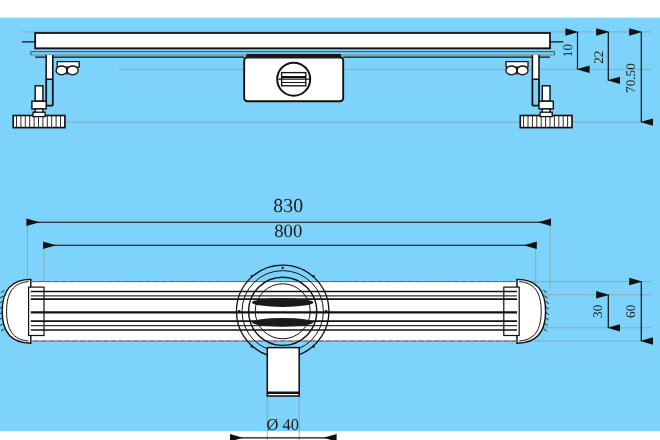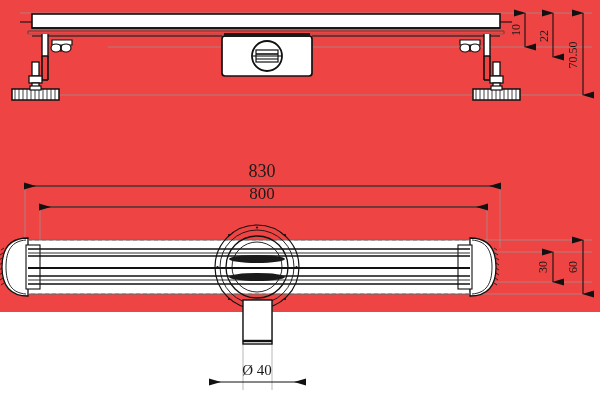--- a/index.html
+++ b/index.html
@@ -1,18 +1,18 @@
 <!DOCTYPE html>
 <html><head>
 <meta charset="utf-8">
 <style>
   html,body{margin:0;padding:0;background:#ffffff;}
   body{width:600px;height:400px;overflow:hidden;
        font-family:"Liberation Serif", serif;}
-  #stage{position:relative;width:600px;height:312px;background:#ef4444;}
+  #stage{position:relative;width:600px;height:376px;background:#7dd3fc;margin-top:16px;}
   svg{display:block;}
   text{fill:#1a1a1a;font-family:"Liberation Serif", serif;}
 </style>
 </head>
 <body>
 
 <div id="stage">
 
 <svg width="600" height="400" viewBox="0 0 600 400">
 

